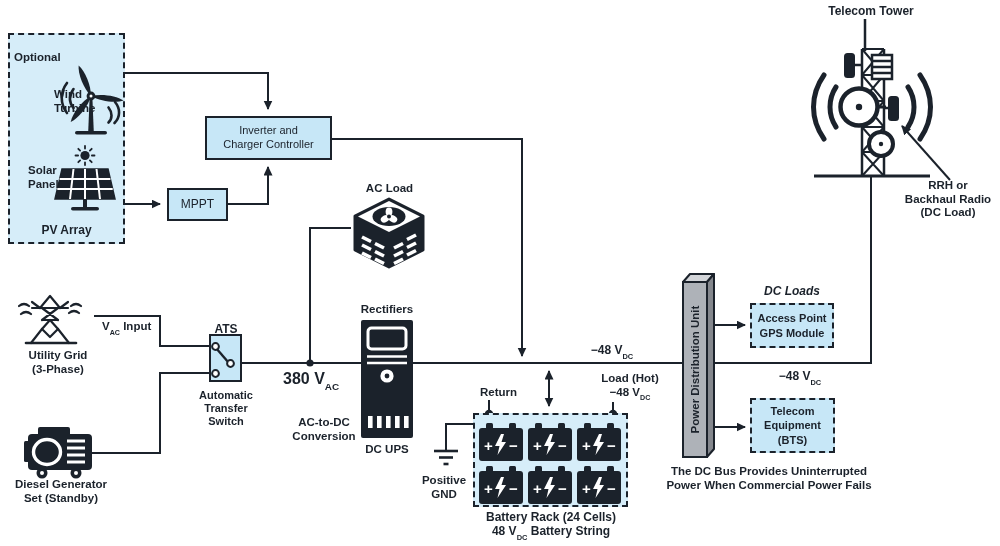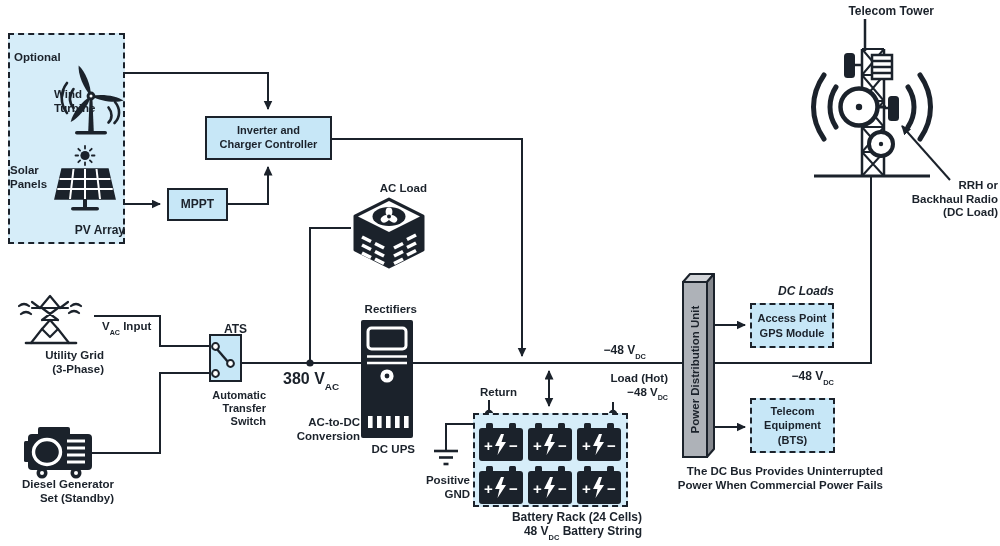--- a/index.html
+++ b/index.html
@@ -1,23 +1,23 @@
 <!DOCTYPE html>
 <html><head>
 <meta charset="utf-8">
 <style>
   html,body{margin:0;padding:0;background:#fff;}
   #stage{position:relative;width:1000px;height:546px;background:#ffffff;overflow:hidden;
          font-family:"Liberation Sans",sans-serif;color:#1b222b;}
   .abs{position:absolute;}
   .lbl{position:absolute;font-weight:700;font-size:11.5px;line-height:1.18;color:#1b222b;white-space:nowrap;}
-  .ctr{text-align:right;white-space:normal;}
+  .ctr{text-align:center;white-space:normal;}
   .bluebox{position:absolute;background:#c7e7f7;border:2px solid #1b222b;box-sizing:border-box;
            display:flex;align-items:center;justify-content:center;text-align:center;
-           font-weight:700;font-size:11px;line-height:1.25;color:#1b222b;}
+           font-weight:400;font-size:11px;line-height:1.25;color:#1b222b;}
   .dashedbox{position:absolute;background:#d6edf9;border:2px dashed #1b222b;box-sizing:border-box;}
   .dashblue{position:absolute;background:#c7e7f7;border:2px dashed #1b222b;box-sizing:border-box;
             display:flex;align-items:center;justify-content:center;text-align:center;
             font-weight:700;font-size:11px;line-height:1.3;color:#1b222b;}
   sub{font-size:0.62em;position:relative;top:0.22em;font-weight:700;}
   svg{display:block;}
   .wire{stroke:#1b222b;stroke-width:2;fill:none;}
 </style>
 </head>
 <body>
@@ -69,21 +69,21 @@
     <circle cx="489" cy="414" r="4.2" fill="#1b222b"></circle>
     <circle cx="613" cy="414" r="4.2" fill="#1b222b"></circle>
   </svg>
 
   <div class="dashedbox" style="left:8px;top:33px;width:117px;height:211px;"></div>
   <div class="lbl" style="left:14px;top:51px;">Optional</div>
   <div class="lbl" style="left:14px;top:88px;margin-left:40px;">
     <div>Wind</div>
       <div>Turbine</div>
   </div>
-  <div class="lbl" style="left:10px;top:164px;">
+  <div class="lbl" style="left:28px;top:164px;">
     <div>Solar</div>
       <div>Panels</div>
   </div>
   <div class="lbl ctr" style="left:8px;top:223px;width:117px;font-size:12px;">PV Array</div>
 
   <svg class="abs" style="left:58px;top:60px" width="66" height="78" viewBox="0 0 66 78">
     <g fill="#1b222b">
       <path transform="rotate(-22 33 36)" d="M33 36 C29 26,29 11,33 3 C37 11,37 26,33 36 Z"></path>
       <path transform="rotate(98 33 36)" d="M33 36 C29 26,29 11,33 3 C37 11,37 26,33 36 Z"></path>
       <path transform="rotate(218 33 36)" d="M33 36 C29 26,29 11,33 3 C37 11,37 26,33 36 Z"></path>

